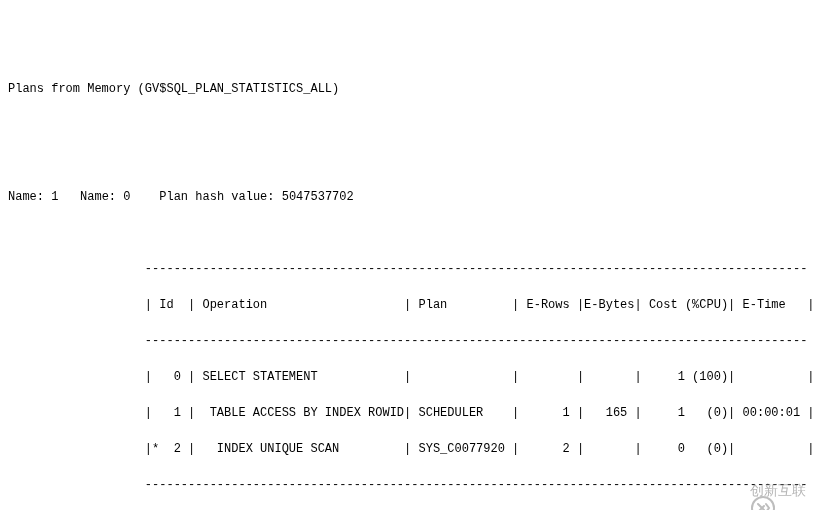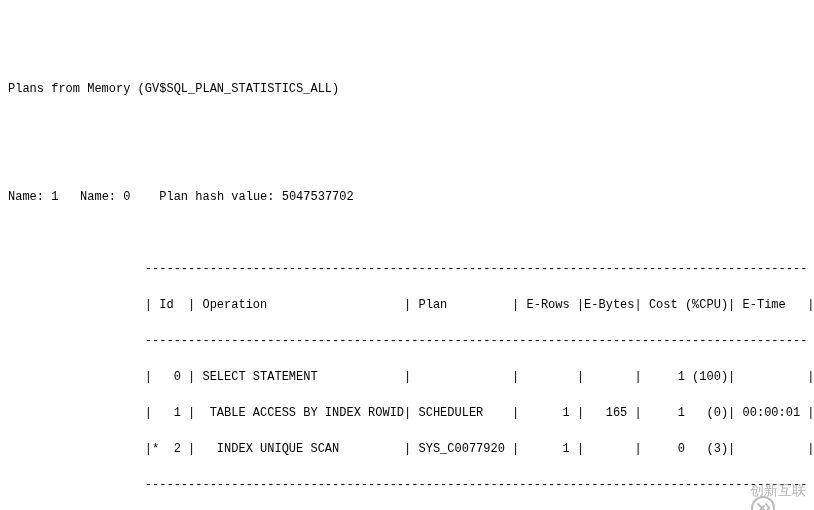--- a/index.html
+++ b/index.html
@@ -52,21 +52,21 @@
 <div class="line">Plans from Memory (GV$SQL_PLAN_STATISTICS_ALL)</div>
 <div class="line"> </div>
 <div class="line"> </div>
 <div class="line"><span>Name:</span> <span>1</span>   <span>Name:</span> <span>0</span>    <span>Plan hash value:</span> <span>5047537702</span></div>
 <div class="line"> </div>
 <div class="line">                   <span>--------------------------------------------------------------------------------------------</span></div>
 <div class="line">                   <span>| Id  | Operation                   | Plan         | E-Rows |E-Bytes| Cost (%CPU)| E-Time   |</span></div>
 <div class="line">                   <span>--------------------------------------------------------------------------------------------</span></div>
 <div class="line">                   <span>|   0 | SELECT STATEMENT            |              |        |       |     1 (100)|          |</span></div>
 <div class="line">                   <span>|   1 |  TABLE ACCESS BY INDEX ROWID| SCHEDULER    |      1 |   165 |     1   (0)| 00:00:01 |</span></div>
-<div class="line">                   <span>|*  2 |   INDEX UNIQUE SCAN         | SYS_C0077920 |      1 |       |     0   (3)|          |</span></div>
+<div class="line">                   <span>|*  2 |   INDEX UNIQUE SCAN         | SYS_C0077920 |      2 |       |     0   (0)|          |</span></div>
 <div class="line">                   <span>--------------------------------------------------------------------------------------------</span></div>
 
 
 
 
 
 
 
 
 

